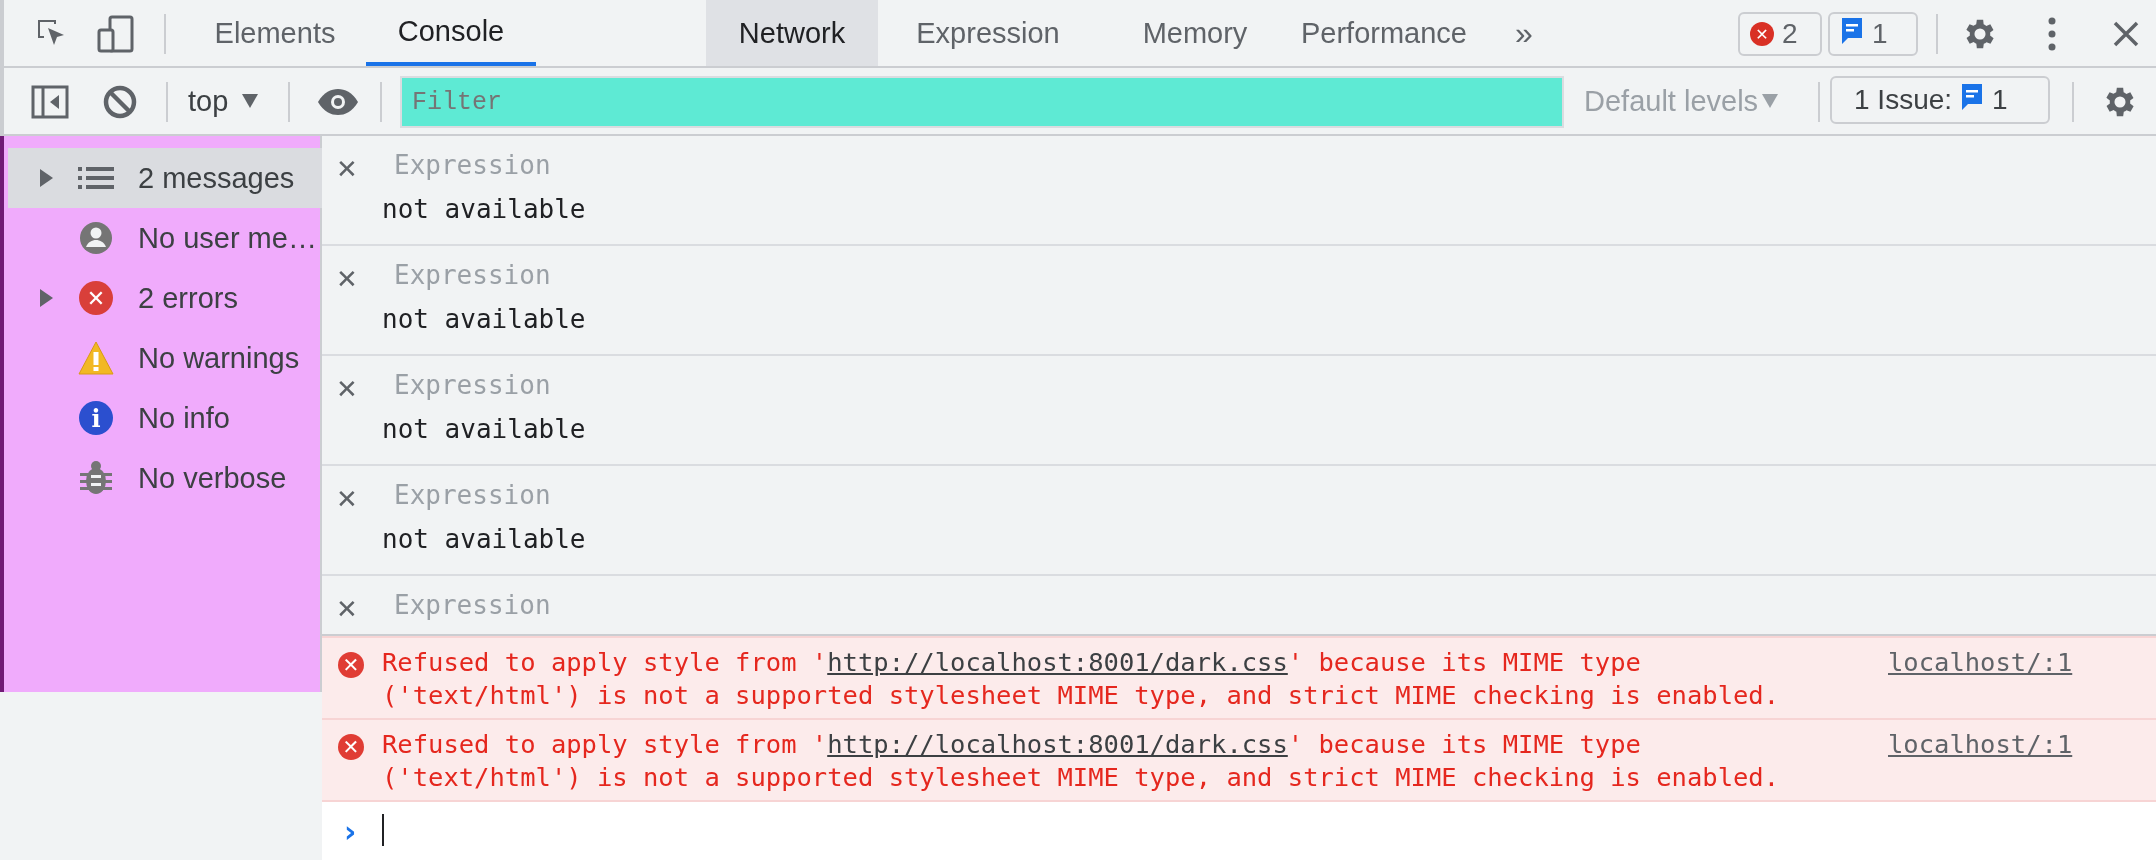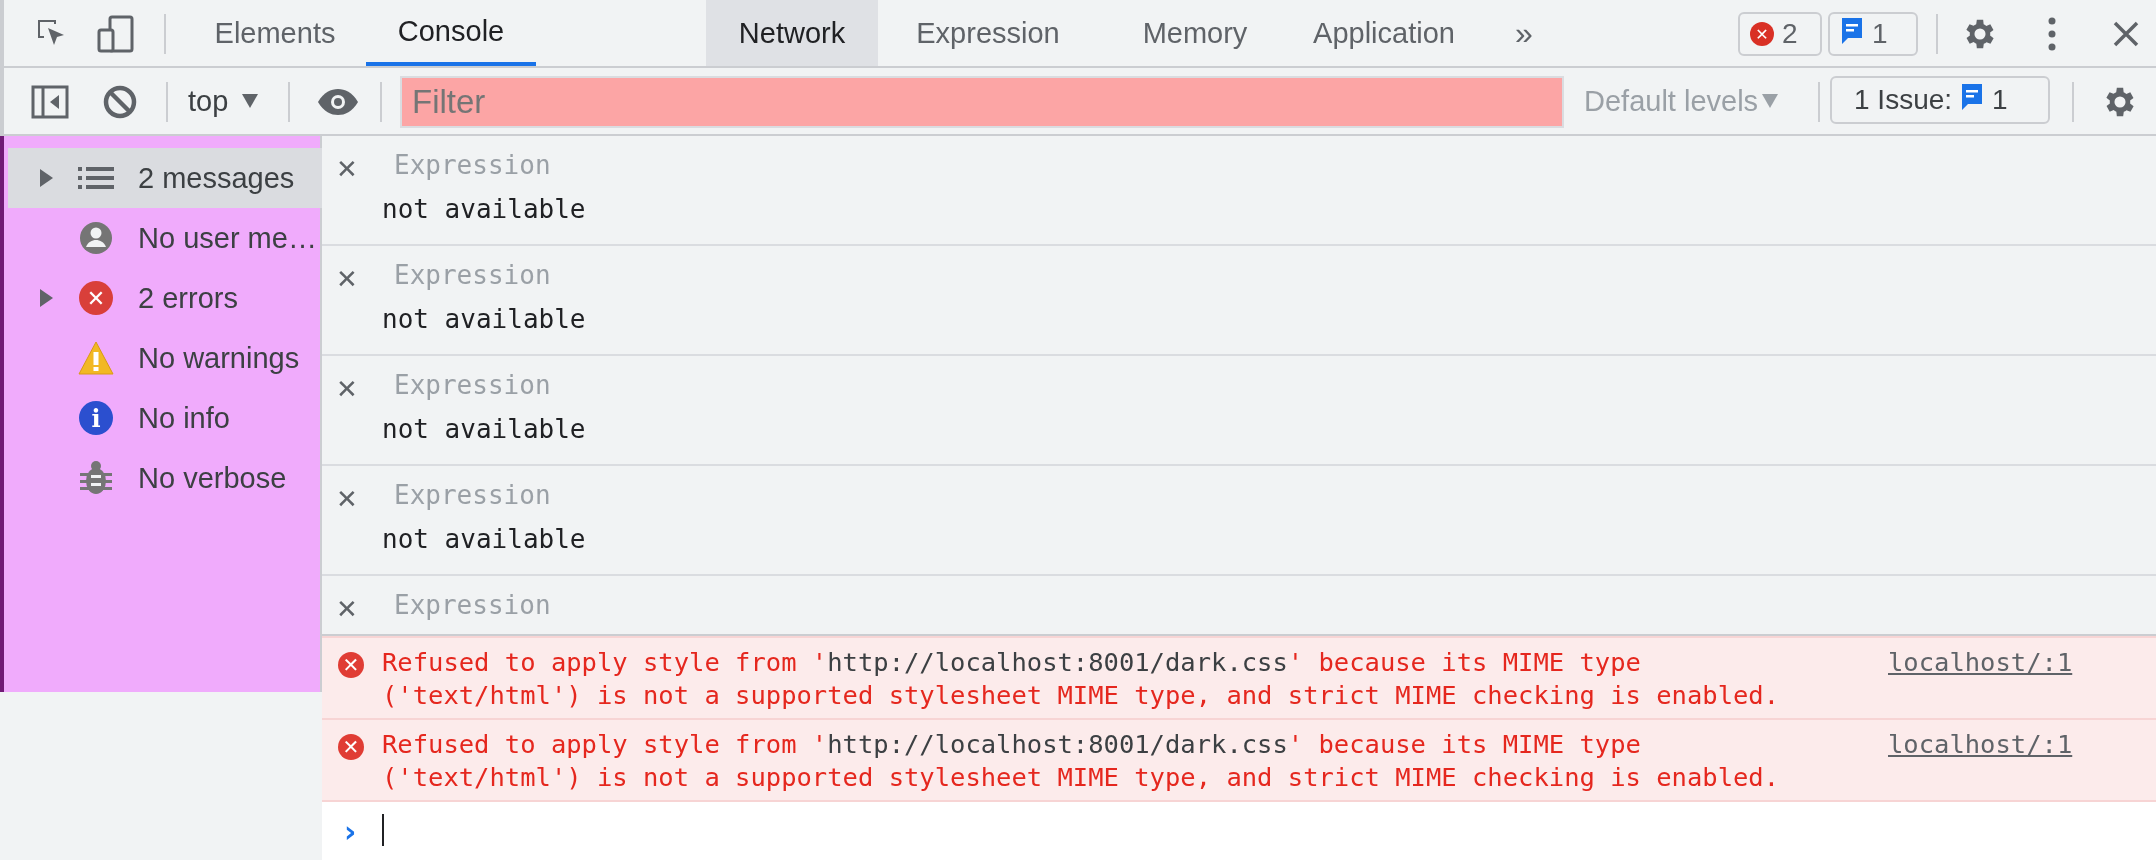--- a/index.html
+++ b/index.html
@@ -5,36 +5,36 @@
 *{box-sizing:border-box;margin:0;padding:0}
 html,body{width:2156px;height:860px;overflow:hidden;background:#f1f3f4;font-family:"Liberation Sans",sans-serif;color:#202124}
 .tabbar{position:absolute;left:0;top:0;width:2156px;height:68px;background:#f1f3f4;border-bottom:2px solid #cbcdd1;border-left:4px solid #cbcdd1}
 .tb-icon{position:absolute;top:14px;width:40px;height:40px;display:flex;align-items:center;justify-content:center}
 .vsep{position:absolute;width:2px;background:#cbcdd1}
 .tab{position:absolute;top:0;height:66px;display:flex;align-items:center;justify-content:center;font-size:29px;color:#5f6368}
 .tab.active{color:#202124;border-bottom:4px solid #1a73e8}
 .tab.hover{background:#dfe1e5;color:#202124}
 .pill{position:absolute;top:12px;height:44px;border:2px solid #cbcdd1;border-radius:6px;display:flex;align-items:center;padding:0 10px;font-size:28px;color:#5f6368;gap:8px}
 .toolbar{position:absolute;left:0;top:68px;width:2156px;height:68px;background:#f1f3f4;border-bottom:2px solid #cbcdd1;border-left:4px solid #cbcdd1}
-.filter{position:absolute;left:396px;top:8px;width:1164px;height:52px;background:#fca5a5;border:2px solid #dadce0;font-size:33px;color:#5f6368;padding:0 10px;display:flex;align-items:center;font-family:Liberation Sans, sans-serif}
+.filter{position:absolute;left:396px;top:8px;width:1164px;height:52px;background:#5eead4;border:2px solid #dadce0;font-size:25px;color:#5f6368;padding:0 10px;display:flex;align-items:center;font-family:Liberation Mono, monospace}
 .sidebar{position:absolute;left:0;top:136px;width:322px;height:556px;background:#f0abfc;border-right:2px solid #cbcdd1;border-left:4px solid #701a75}
 .sb-item{position:absolute;left:4px;width:316px;height:60px;display:flex;align-items:center;font-size:29px;color:#202124}
 .sb-item.selected{background:#dadce0}
 .sb-tri{position:absolute;left:32px;width:0;height:0;border-top:9px solid transparent;border-bottom:9px solid transparent;border-left:13px solid #5f6368}
 .sb-icon{position:absolute;left:70px;width:36px;height:36px;display:flex;align-items:center;justify-content:center}
 .sb-label{position:absolute;left:130px;white-space:nowrap;overflow:hidden;text-overflow:ellipsis;width:186px;color:#3c4043}
 .main{position:absolute;left:322px;top:136px;width:1834px;height:724px;background:#fff}
 .expr{position:absolute;left:0;width:1834px;height:110px;background:#f1f3f4;border-bottom:2px solid #dadce0;font-family:"DejaVu Sans Mono",monospace}
 .expr-x{position:absolute;left:14px;top:18px;font-size:26px;color:#5f6368;font-family:"DejaVu Sans",sans-serif;font-weight:bold}
 .expr-name{position:absolute;left:72px;top:14px;font-size:26px;color:#9aa0a6}
 .expr-val{position:absolute;left:60px;top:58px;font-size:26px;color:#202124}
 .err{position:absolute;left:0;width:1834px;background:#fcebeb;border-top:2px solid #f7d4d4;color:#e5271e;font-family:"DejaVu Sans Mono",monospace;font-size:25.5px;line-height:33px}
 .err-icon{position:absolute;left:16px;top:14px;width:26px;height:26px;border-radius:50%;background:#e03c34;color:#fff;font-size:20px;font-weight:bold;display:flex;align-items:center;justify-content:center;font-family:"DejaVu Sans",sans-serif}
 .err-text{position:absolute;left:60px;top:8px;white-space:pre}
-.err-link{color:#3c4043;}
+.err-link{color:#3c4043;text-decoration:underline}
 .err-src{position:absolute;left:1566px;top:8px;color:#5f6368;text-decoration:underline}
 .prompt{position:absolute;left:0;top:664px;width:1834px;height:60px;background:#fff;border-top:2px solid #f7d4d4}
 .prompt-chev{position:absolute;left:22px;top:12px;font-size:30px;color:#1a73e8;font-weight:bold;font-family:"DejaVu Sans",sans-serif}
 .caret{position:absolute;left:60px;top:12px;width:2px;height:32px;background:#202124}
 </style>
 </head>
 <body>
 
 <div class="tabbar">
   <div class="tb-icon" style="left:28px">
@@ -49,21 +49,21 @@
         <rect x="3" y="16" width="14" height="21" rx="2" fill="#f1f3f4" stroke="#5f6368" stroke-width="3"></rect>
       </svg>
   </div>
   <div class="vsep" style="left:160px;top:14px;height:40px"></div>
 
   <div class="tab" style="left:186px;width:170px">Elements</div>
   <div class="tab active" style="left:362px;width:170px">Console</div>
   <div class="tab hover" style="left:702px;width:172px">Network</div>
   <div class="tab" style="left:886px;width:196px">Expression</div>
   <div class="tab" style="left:1116px;width:150px">Memory</div>
-  <div class="tab" style="left:1296px;width:168px">Application</div>
+  <div class="tab" style="left:1296px;width:168px">Performance</div>
   <div class="tab" style="left:1490px;width:60px;font-size:32px">»</div>
 
   <div class="pill" style="left:1734px;width:84px">
     <span style="width:24px;height:24px;border-radius:50%;background:#d93025;color:#fff;font-size:16px;font-weight:bold;display:flex;align-items:center;justify-content:center;font-family:'DejaVu Sans',sans-serif">✕</span>
     <span>2</span>
   </div>
   <div class="pill" style="left:1824px;width:90px">
     <span>
       <svg width="24" height="30" viewBox="0 0 24 30">
           <path d="M2 2h20v20H8l-6 6z" fill="#1a73e8"></path>

